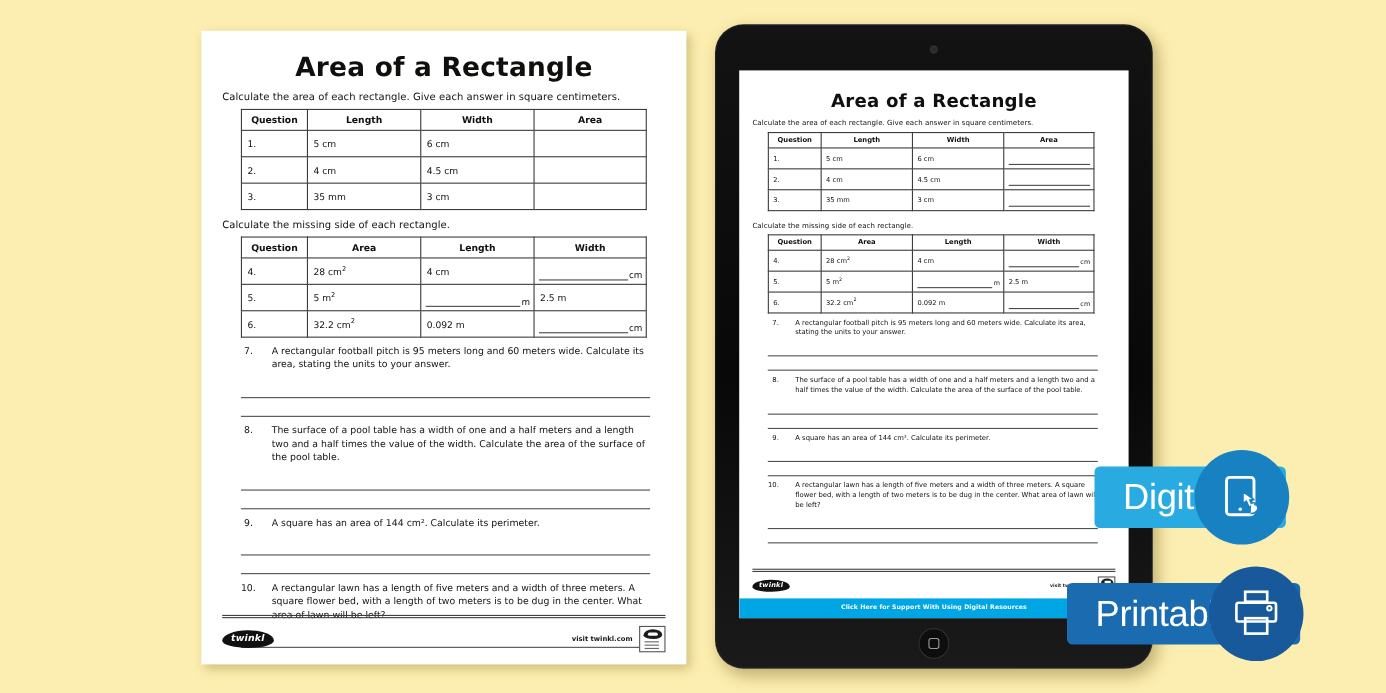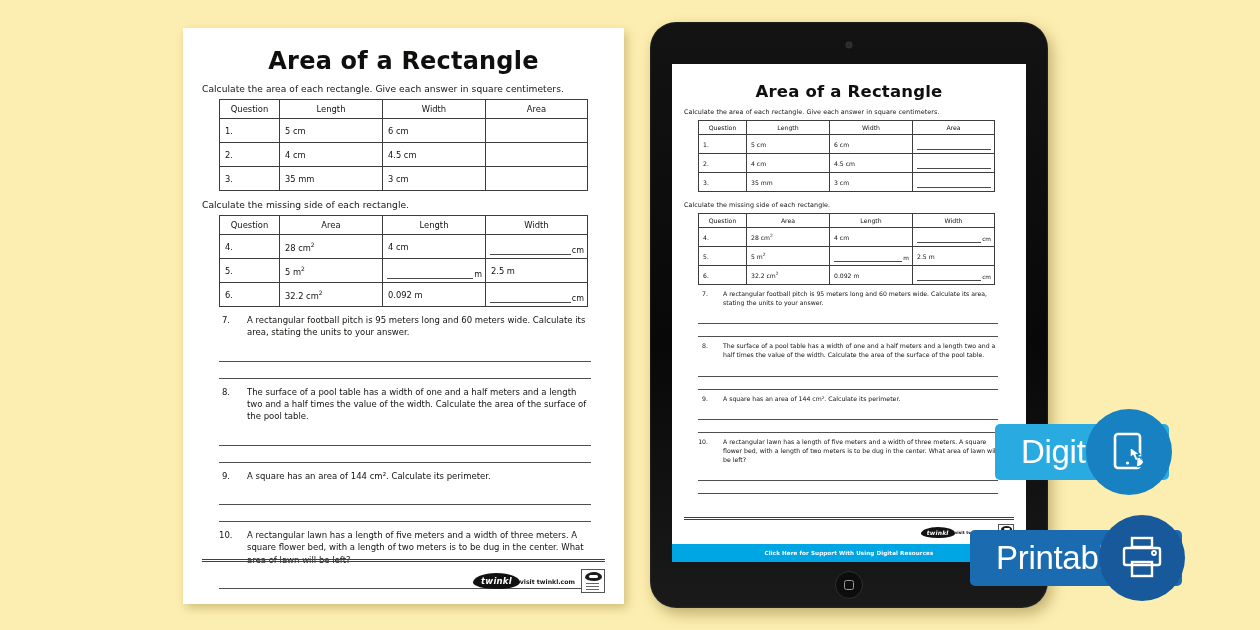--- a/index.html
+++ b/index.html
@@ -56,21 +56,21 @@
   }
   table.ws-table th, table.ws-table td {
     border: 1px solid #3c3c3c;
     font-size: 8.3px;
     color: #121110;
     height: 24px;
     vertical-align: middle;
   }
   table.ws-table th {
     text-align: center;
-    font-weight: normal;
+    font-weight: bold;
     height: 19px;
     font-size: 8.4px;
   }
   table.ws-table td {
     text-align: left;
     padding-left: 5px;
   }
   .col-q  { width: 60px; }
   .col-a  { width: 103px; }
   .col-b  { width: 103px; }
@@ -109,21 +109,21 @@
     height: 17px;
   }
 
   .ws-footer {
     position: absolute;
     left: 19px; right: 19px; bottom: 11px;
   }
   .footer-rule-top { border-top: 1px solid #3f3f3f; margin-bottom: 1px; }
   .footer-rule-top2 { border-top: 1px solid #3f3f3f; }
   .footer-row {
-    display: flex; align-items: center; justify-content: flex-end;
+    display: flex; align-items: center; justify-content: space-between;
     margin-top: 7px;
   }
   .twinkl-logo {
     background: #111111;
     color: #ffffff;
     font-size: 8.5px;
     font-weight: bold;
     font-style: italic;
     padding: 3px 8px;
     border-radius: 50% 50% 48% 52% / 60% 58% 42% 40%;

